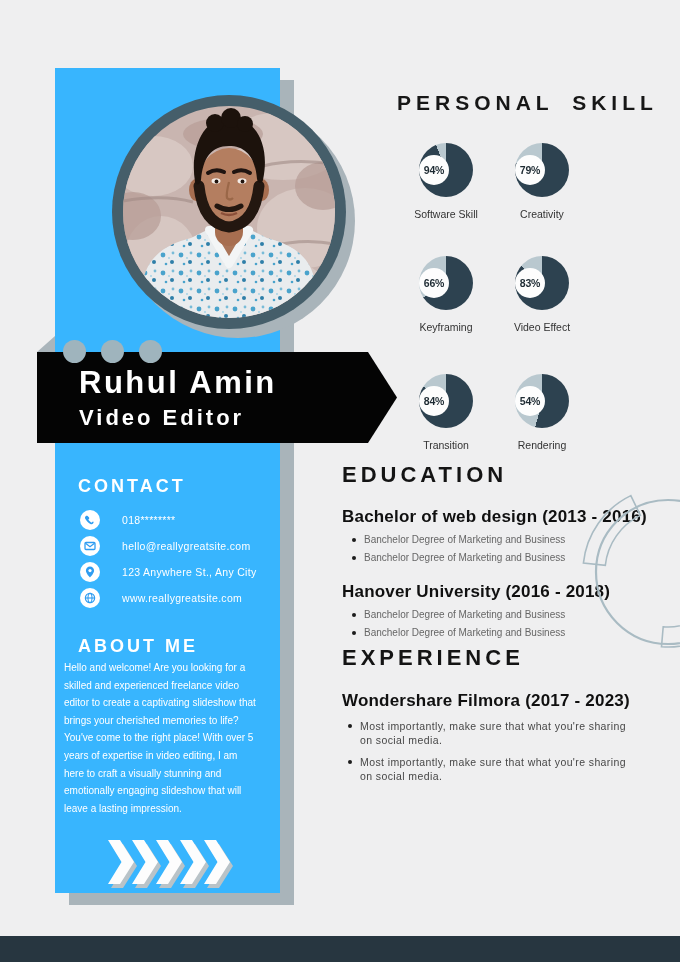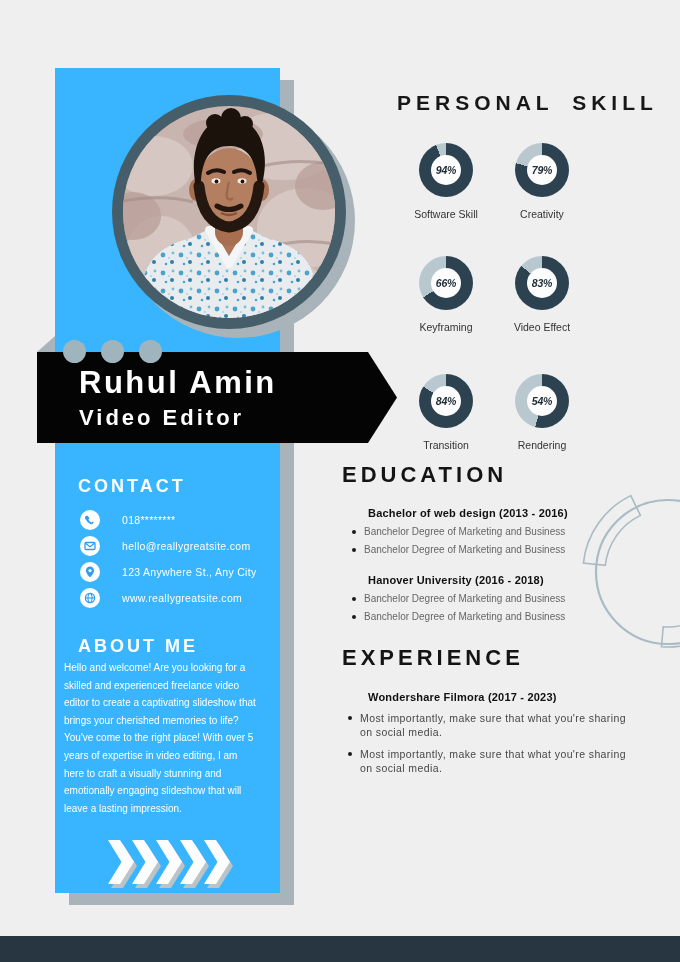--- a/index.html
+++ b/index.html
@@ -32,29 +32,29 @@
 
   .about-text{position:absolute;left:64px;top:659px;width:192px;color:#fff;font-size:10px;line-height:17.6px;}
 
   .chevrons{position:absolute;left:108px;top:839px;}
 
   
   .ps-heading{position:absolute;left:397px;top:91px;font-size:21px;font-weight:bold;letter-spacing:5px;
               word-spacing:8px;color:#171717;}
   .skill-row{position:absolute;left:399px;width:192px;display:flex;}
   .skill-cell{width:94px;margin-right:2px;text-align:center;}
-  .donut{width:54px;height:54px;border-radius:50%;margin:0 auto;display:flex;align-items:center;justify-content:center;font-style:italic;}
+  .donut{width:54px;height:54px;border-radius:50%;margin:0 auto;display:flex;align-items:center;}
   .hole{width:30px;height:30px;border-radius:50%;background:#fdfdfd;display:flex;align-items:center;justify-content:center;
         font-size:10.5px;font-weight:bold;color:#1e2b33;letter-spacing:-.2px;}
   .skill-label{margin-top:11px;font-size:10.5px;color:#333;}
 
   .sec-heading{font-size:22px;font-weight:bold;letter-spacing:4px;color:#141414;}
   .edu{position:absolute;left:342px;top:462px;width:305px;}
   .exp{position:absolute;left:342px;top:645px;width:305px;}
-  .item-title{font-size:11px;font-weight:bold;color:#101010;letter-spacing:.2px;margin-left:26px;}
+  .item-title{font-size:17px;font-weight:bold;color:#101010;letter-spacing:.2px;}
   .edu .item-title{margin-top:19px;}
   .exp .item-title{margin-top:20px;}
   .b-row{display:flex;margin-top:7px;margin-left:10px;}
   .b-dot{width:4px;height:4px;border-radius:50%;background:#1c1c1c;flex:0 0 4px;margin:4px 8px 0 0;}
   .edu .b-text{font-size:10px;color:#666;}
   .exp .b-row{margin-left:6px;margin-top:9px;}
   .exp .b-text{font-size:10.5px;color:#474747;letter-spacing:.4px;line-height:13.5px;width:280px;}
 
   .deco-circle{position:absolute;left:560px;top:470px;}
   .bottom-band{position:absolute;left:0;top:936px;width:680px;height:26px;background:#273640;}

